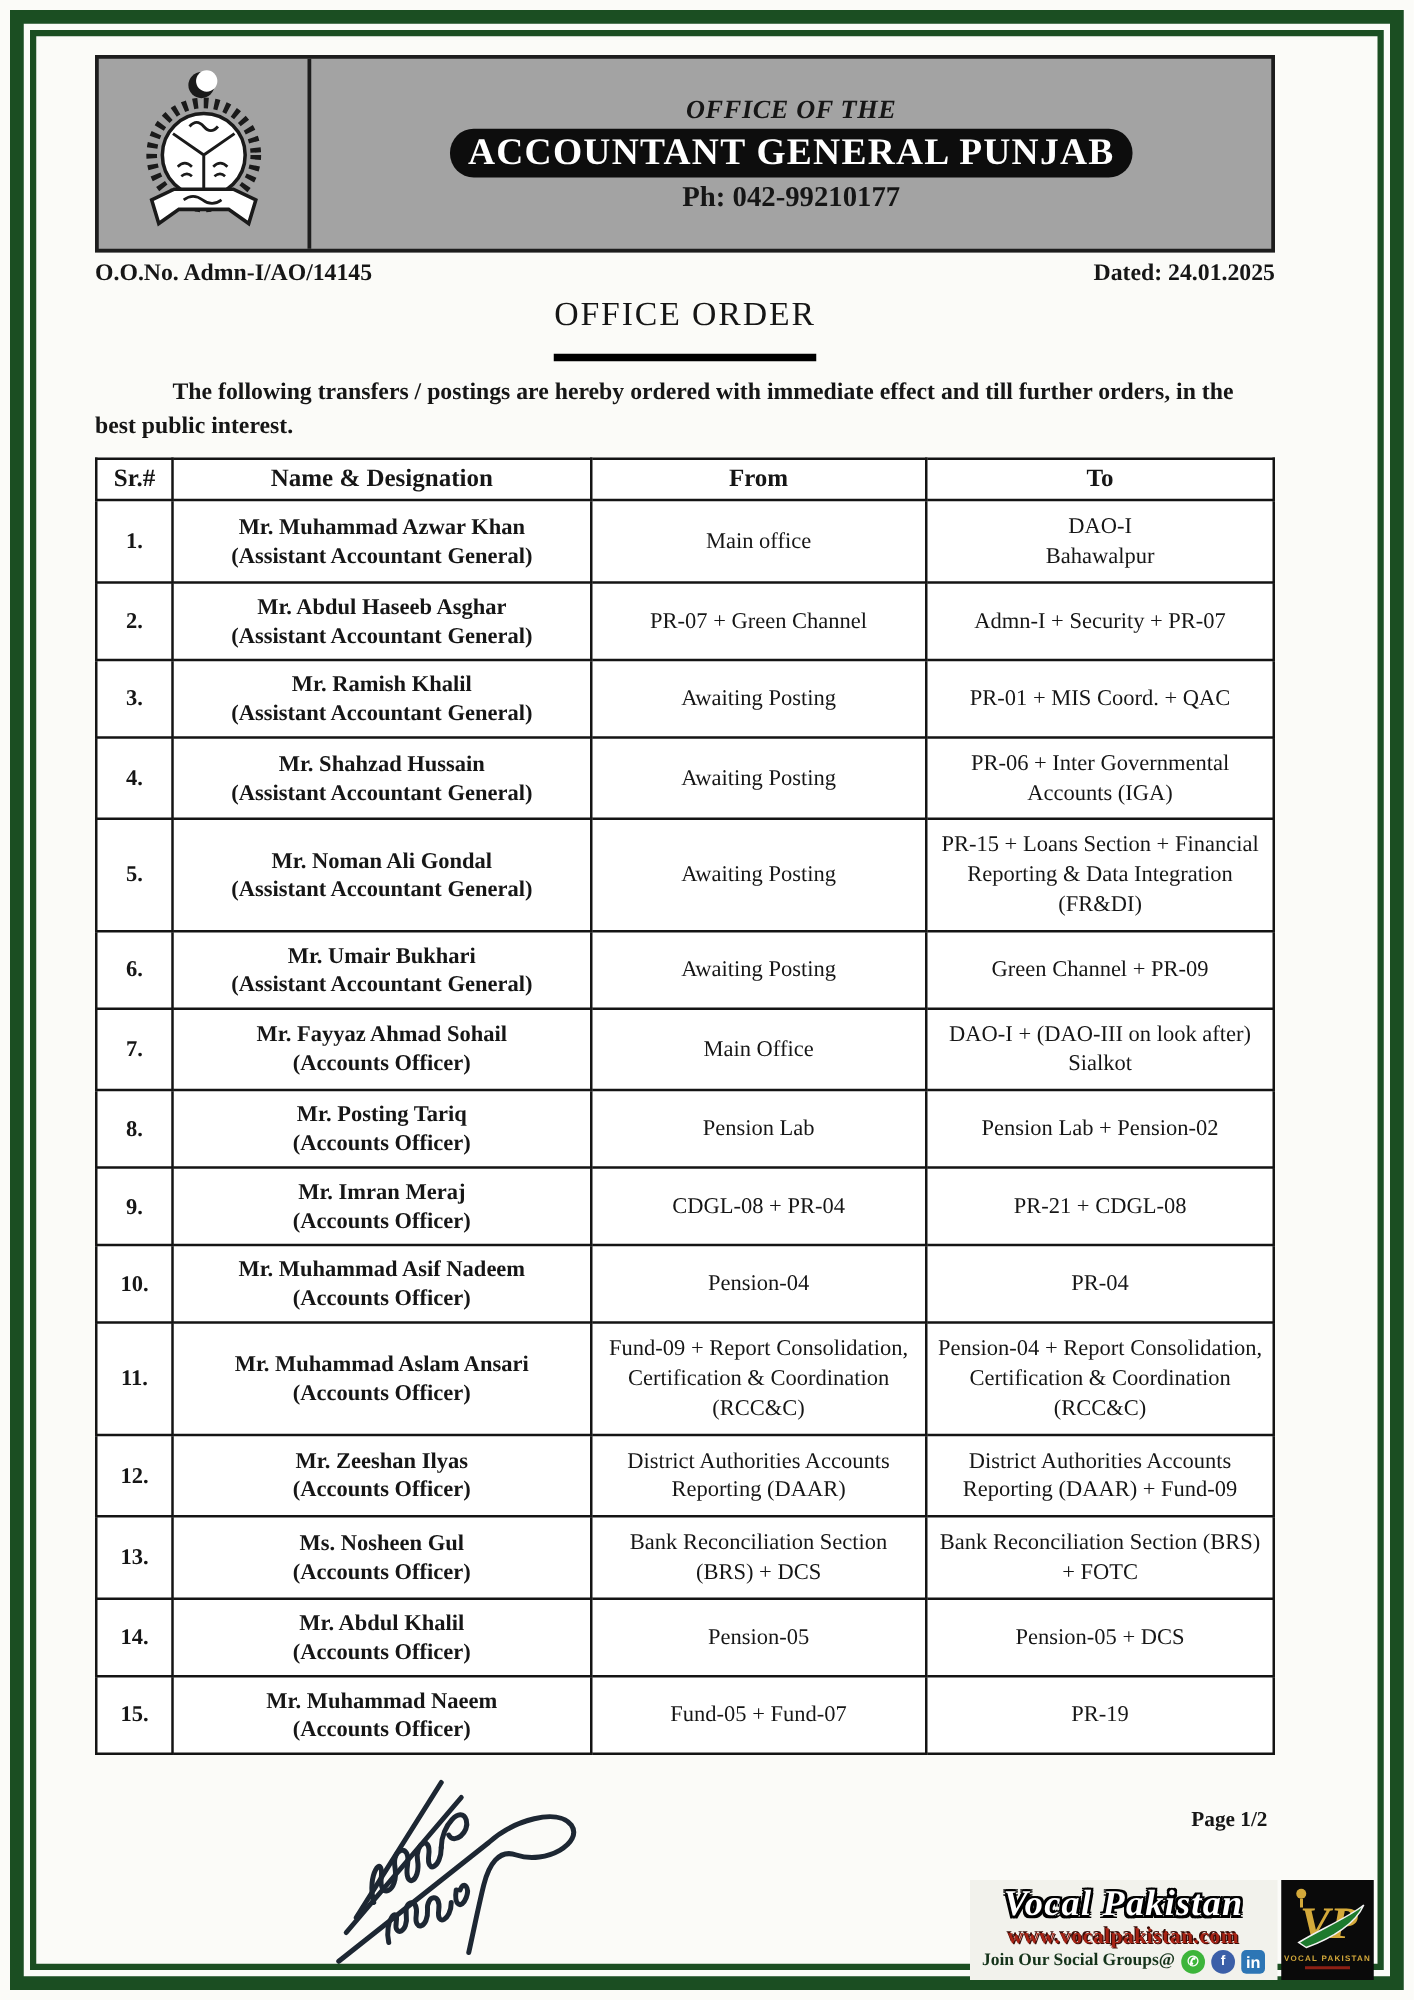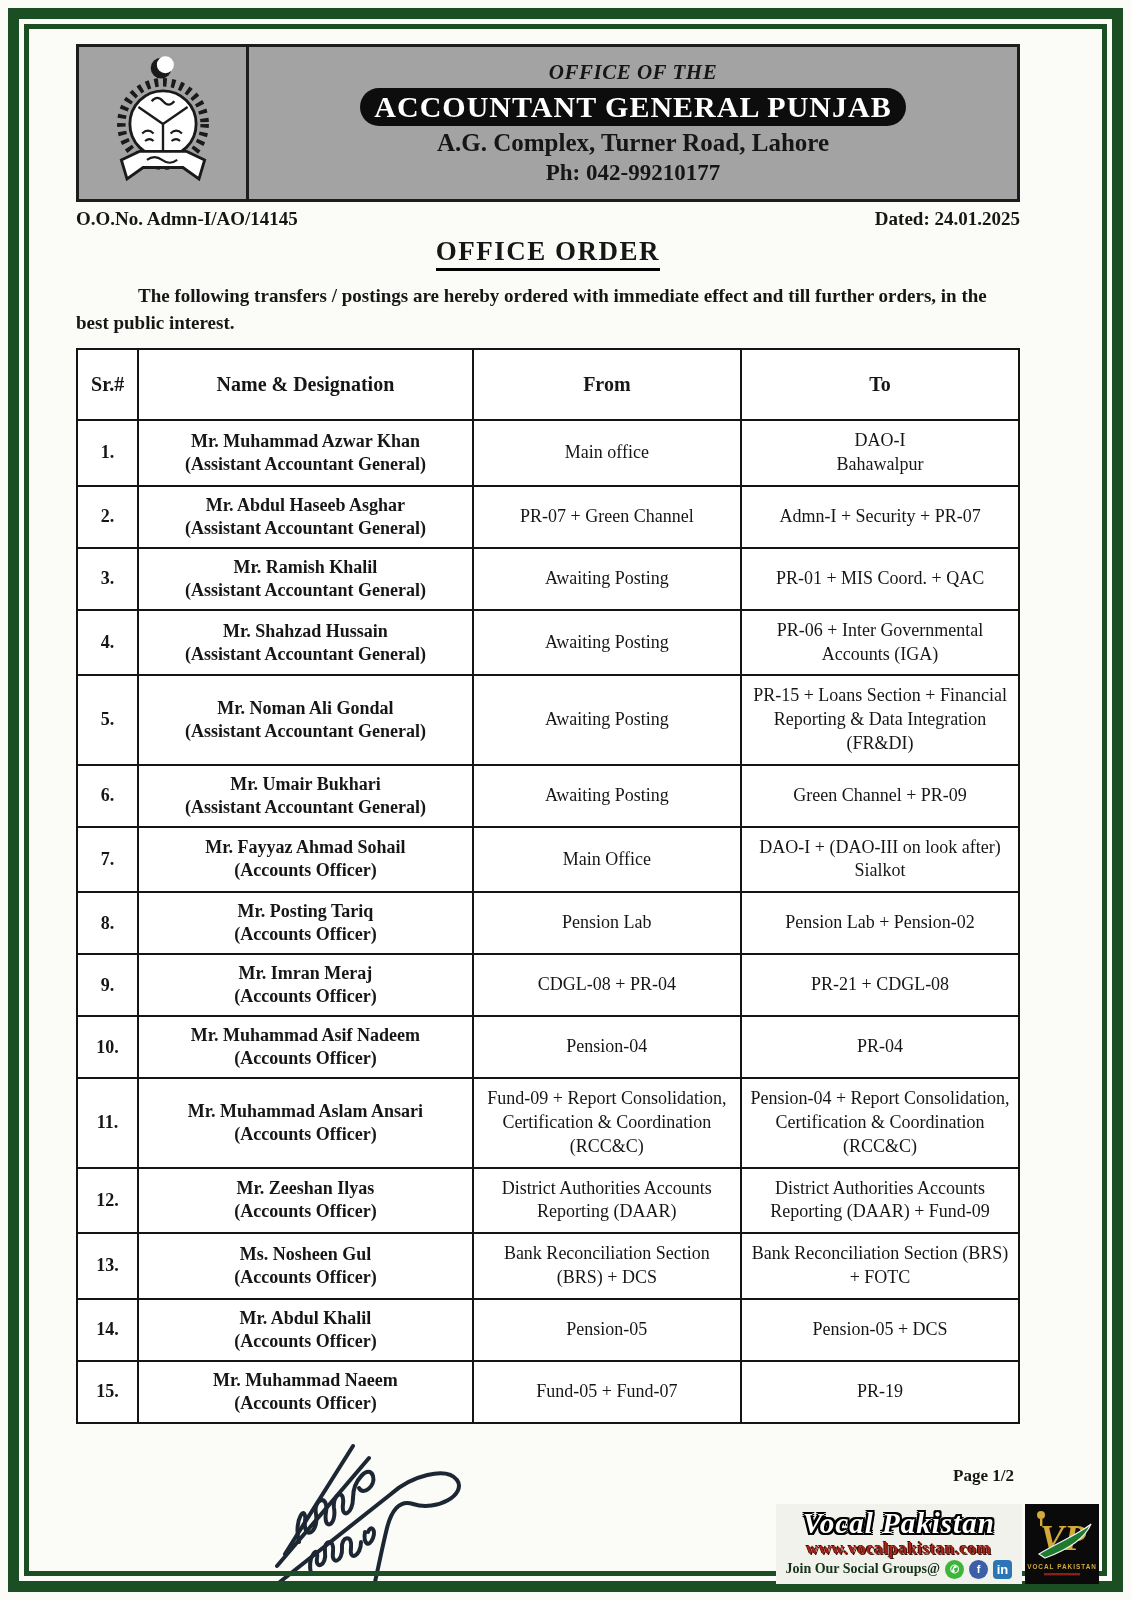--- a/index.html
+++ b/index.html
@@ -26,27 +26,27 @@
   .hdr-logo{width:170px;border-right:3px solid #1d1d1d;display:flex;align-items:center;justify-content:center;}
   .hdr-text{flex:1;display:flex;flex-direction:column;align-items:center;justify-content:center;gap:3px;padding:4px 0;}
   .hdr-office-of{font-style:italic;font-weight:bold;font-size:21px;letter-spacing:.5px;}
   .hdr-name{background:#0d0d0d;color:#fff;font-weight:bold;font-size:30px;letter-spacing:1px;padding:2px 14px;line-height:1.15;border-radius:19px;}
   .hdr-address{font-weight:bold;font-size:25px;}
   .hdr-phone{font-weight:bold;font-size:23px;}
 
   .ref-line{display:flex;justify-content:space-between;margin-top:6px;font-weight:bold;font-size:19px;}
 
   .title-wrap{text-align:center;margin-top:6px;}
-  .doc-title{display:inline-block;font-weight:bold;font-size:27px;letter-spacing:1.5px;border-bottom:3px solid #000000;padding-bottom:1px;}
+  .doc-title{display:inline-block;font-weight:normal;font-size:27px;letter-spacing:1.5px;border-bottom:6px solid #000000;padding-bottom:16px;}
 
   .intro{margin-top:12px;font-size:19px;font-weight:600;line-height:1.4;text-indent:62px;}
 
   table.order{width:100%;border-collapse:collapse;margin-top:12px;background:#fff;}
   table.order th, table.order td{border:2.5px solid #141414;vertical-align:middle;text-align:center;}
-  table.order th{font-size:20px;font-weight:bold;padding:23px 6px;}
+  table.order th{font-size:20px;font-weight:bold;padding:4px 6px;}
   .c-sr{width:6.5%;font-weight:bold;font-size:18px;padding:6px 2px;}
   .c-name{width:35.5%;padding:7px 6px;}
   .c-name .nm,.c-name .ds{font-weight:bold;font-size:18px;line-height:1.28;}
   .c-val{font-size:18px;line-height:1.32;padding:8px 8px;white-space:pre-line;}
   td.c-from{width:28.5%;}
   td.c-to{width:29.5%;}
 
   .footer-area{position:relative;height:210px;}
   .signature{position:absolute;left:165px;top:0px;width:270px;height:185px;}
   .page-label{position:absolute;right:6px;top:42px;font-weight:bold;font-size:17px;}
@@ -94,21 +94,20 @@
           <path d="M73,86 q6,-6 12,0 M74,94 q5,-4 9,0" stroke-width="2.2"></path>
 
           <path d="M21,114 L40,105 H90 L109,114 L103,134 L86,122 H44 L27,134 Z" fill="#ffffff" stroke-width="3"></path>
           <path d="M48,114 q8,-6 16,0 q8,6 16,0" stroke-width="2.2"></path>
         </g>
       </svg>
     </div>
     <div class="hdr-text">
       <div class="hdr-office-of">OFFICE OF THE</div>
       <div class="hdr-name">ACCOUNTANT GENERAL PUNJAB</div>
-      <div class="hdr-address">A.G. Complex, Turner Road, Lahore</div>
       <div class="hdr-phone">Ph: 042-99210177</div>
     </div>
   </div>
 
   <div class="ref-line">
     <span>O.O.No. Admn-I/AO/14145</span>
     <span>Dated: 24.01.2025</span>
   </div>
 
   <div class="title-wrap">

